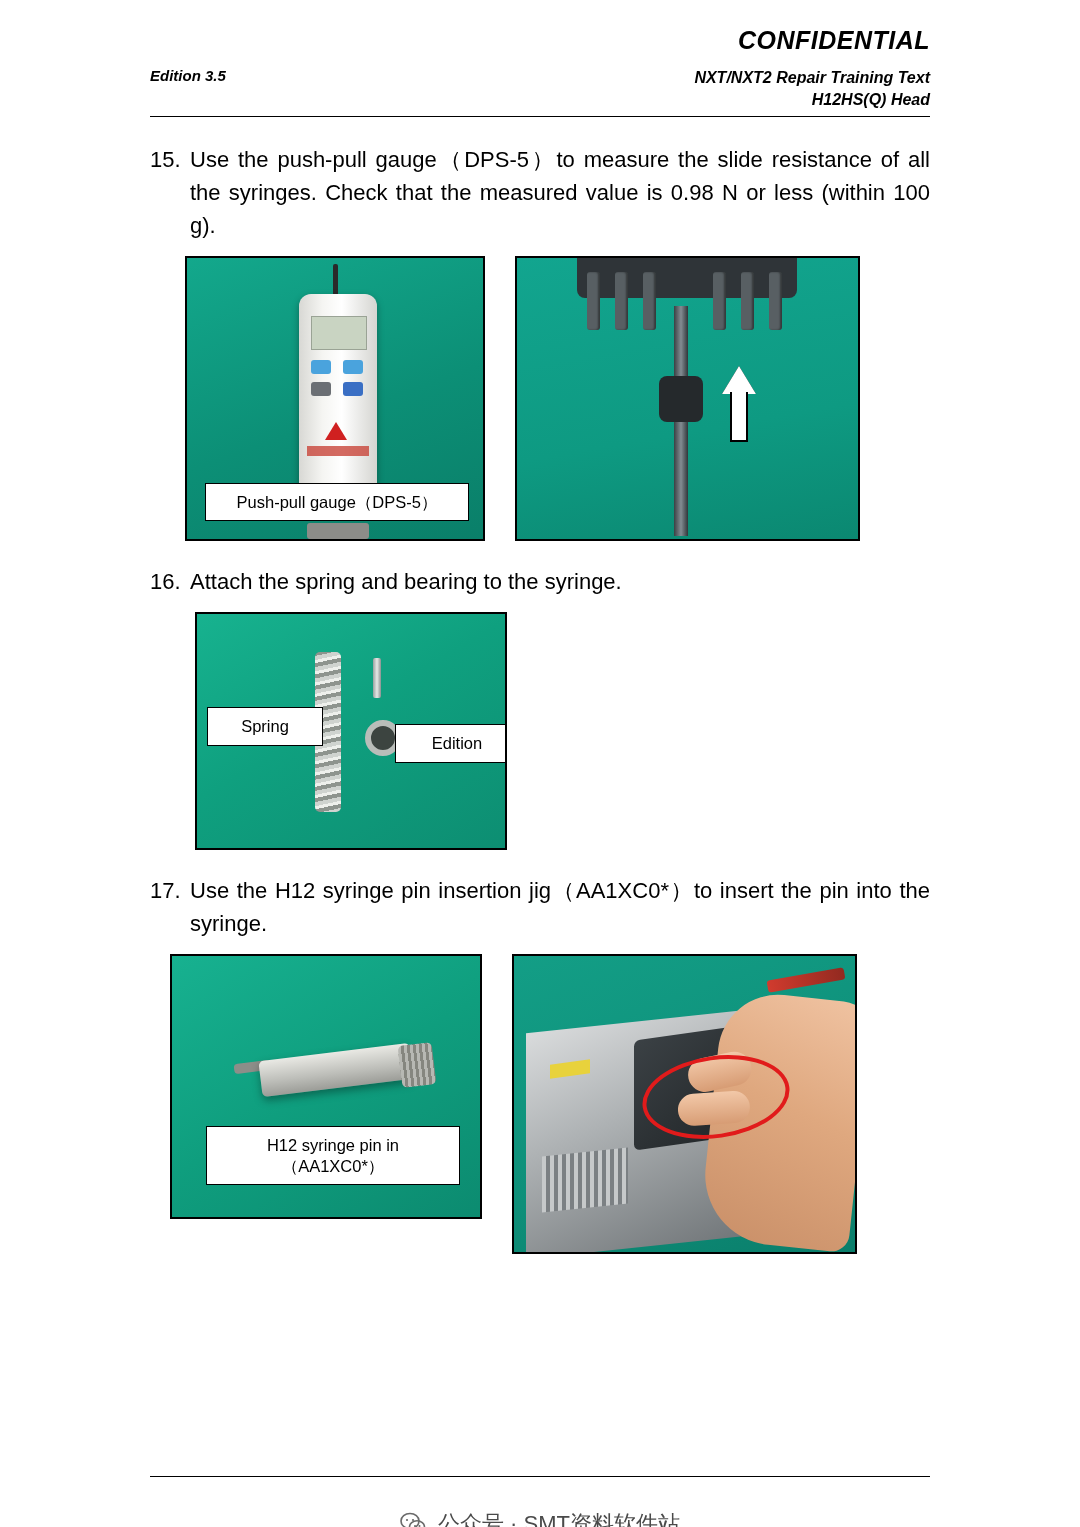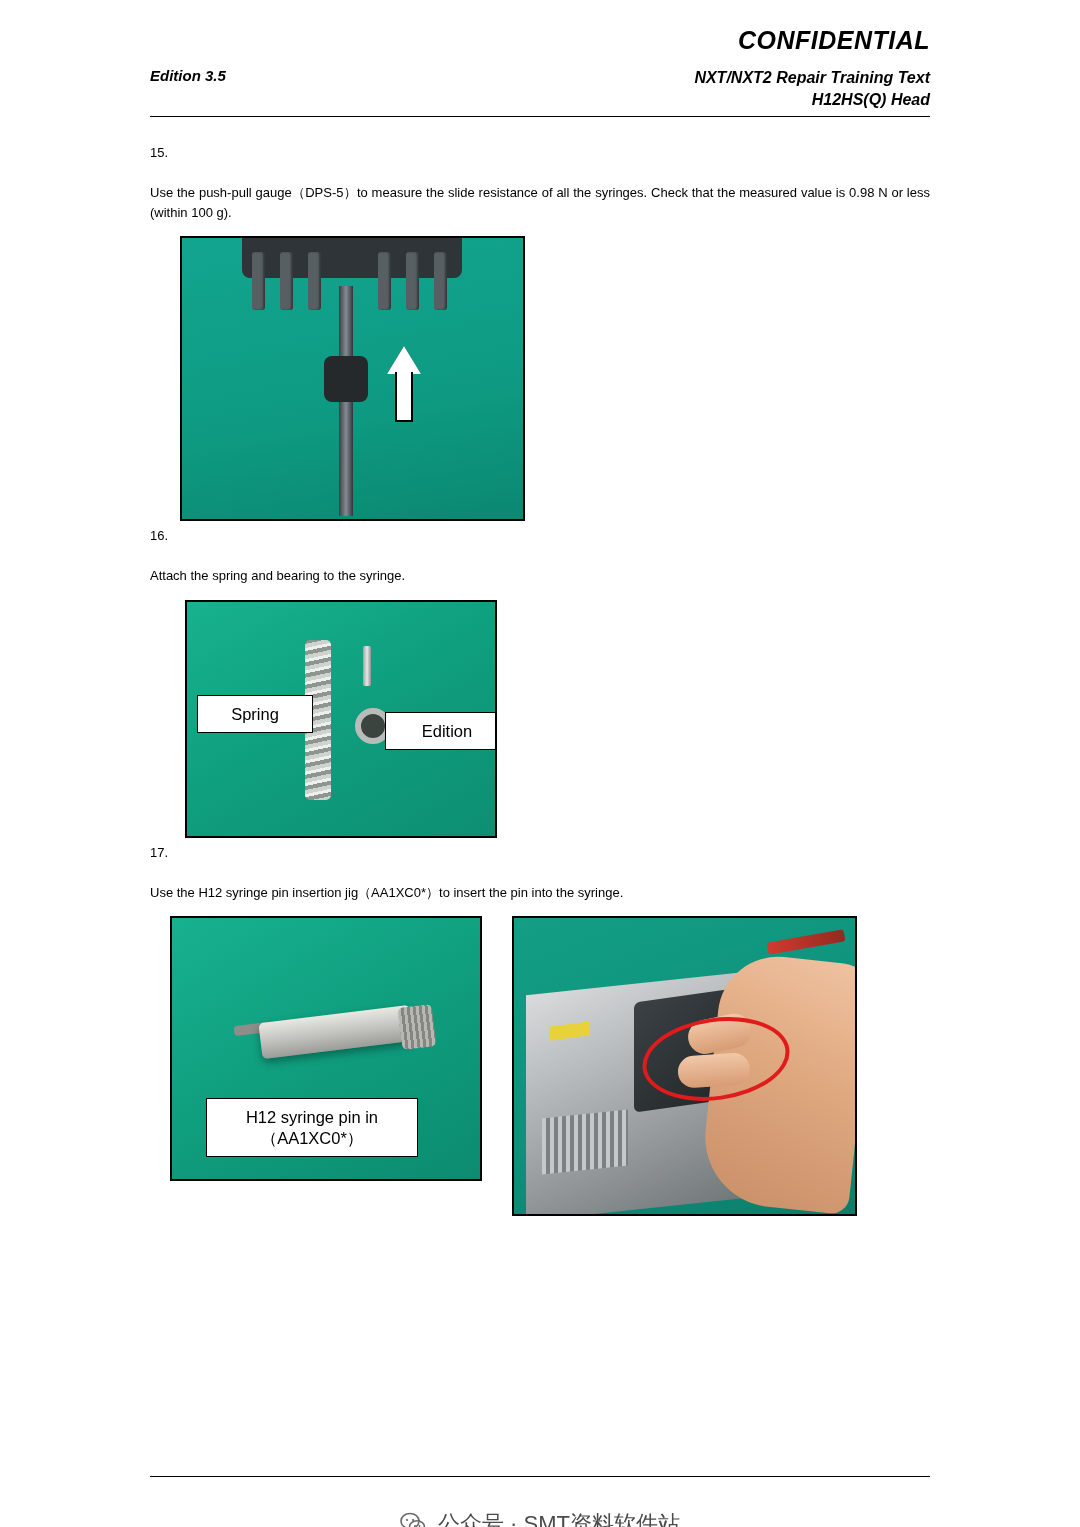--- a/index.html
+++ b/index.html
@@ -53,33 +53,32 @@
   .rule {
     border: none;
     border-top: 1.6px solid #000;
     margin: 6px 0 0 0;
   }
 
   
   .step {
     display: flex;
     margin-top: 26px;
-    font-size: 13px;
+    font-size: 22px;
     line-height: 1.5;
-    flex-direction: column;
   }
   .step-num {
     width: 40px;
     flex: 0 0 40px;
   }
   .step-text {
     flex: 1;
     text-align: justify;
   }
-  .step.compact { margin-top: 5px; }
+  .step.compact { margin-top: 24px; }
 
   .note {
     color: #e01010;
     font-weight: bold;
     font-style: italic;
     font-size: 16px;
     margin-top: 26px;
   }
 
   
@@ -161,21 +160,21 @@
   .arrow-up .head { position: absolute; left: 0; top: 0; width: 0; height: 0;
         border-left: 17px solid transparent; border-right: 17px solid transparent;
         border-bottom: 28px solid #fff; filter: drop-shadow(0 0 0 #000); }
   .arrow-up .head::after {
     content:""; position:absolute; left:-17px; top:0; width:0; height:0;
     border-left: 17px solid transparent; border-right: 17px solid transparent;
     border-bottom: 28px solid transparent;
   }
 
   
-  .p3 { width: 312px; height: 238px; margin-left: 35px;
+  .p3 { width: 312px; height: 238px; margin-left: 45px;
         background: linear-gradient(150deg,#17b28f 0%,#0fa07f 45%,#0d8e72 100%); }
   .spring {
     position: absolute; left: 118px; top: 38px; width: 26px; height: 160px;
     background: repeating-linear-gradient(
       -12deg, #cfd3cf 0px, #cfd3cf 4px, #8e948e 4px, #8e948e 8px,
       #eef0ec 8px, #eef0ec 11px);
     border-radius: 5px;
   }
   .pin {
     position: absolute; left: 176px; top: 44px; width: 8px; height: 40px;
@@ -201,21 +200,21 @@
   }
   .jig-knob {
     position: absolute; left: 228px; top: 88px; width: 34px; height: 42px;
     background: repeating-linear-gradient(90deg,#b7b8b3 0 3px,#85867f 3px 6px);
     border-radius: 5px; transform: rotate(-7deg);
   }
   .jig-tip {
     position: absolute; left: 62px; top: 106px; width: 36px; height: 10px;
     background: #8d8e89; border-radius: 4px; transform: rotate(-7deg);
   }
-  .p4 .cap { left: 34px; bottom: 22px; width: 212px; }
+  .p4 .cap { left: 34px; bottom: 32px; width: 254px; }
 
   
   .p5 { width: 345px; height: 300px; margin-left: 30px;
         background: linear-gradient(160deg,#139e86 0%,#0e8f79 60%,#0a7e6b 100%); }
   .machine {
     position: absolute; left: 12px; top: 64px; width: 250px; height: 226px;
     background: linear-gradient(160deg,#d9dbdc 0%,#aeb2b4 40%,#6e7376 100%);
     transform: skewY(-6deg);
   }
   .machine-dark {
@@ -308,20 +307,34 @@
     </div>
   </div>
   <hr class="rule">
 
   <div class="step">
     <div class="step-num">15.</div>
     <div class="step-text">Use the push-pull gauge（DPS-5）to measure the slide resistance of all the syringes. Check that the measured value is 0.98 N or less (within 100 g).</div>
   </div>
 
   <div class="figure-row">
+    <div class="photo p1">
+      <div class="gauge-antenna"></div>
+      <div class="gauge-body">
+        <div class="gauge-screen"></div>
+        <div class="gauge-btn b1"></div>
+        <div class="gauge-btn b2"></div>
+        <div class="gauge-btn b3"></div>
+        <div class="gauge-btn b4"></div>
+        <div class="gauge-warn"></div>
+        <div class="gauge-label"></div>
+      </div>
+      <div class="gauge-foot"></div>
+      <div class="caption cap">Push-pull gauge（DPS-5）</div>
+    </div>
 
     <div class="photo p2">
       <div class="nozzle-bar"></div>
       <div class="nz" style="left:70px;"></div>
       <div class="nz" style="left:98px;"></div>
       <div class="nz" style="left:126px;"></div>
       <div class="nz" style="left:196px;"></div>
       <div class="nz" style="left:224px;"></div>
       <div class="nz" style="left:252px;"></div>
       <div class="shaft"></div>

